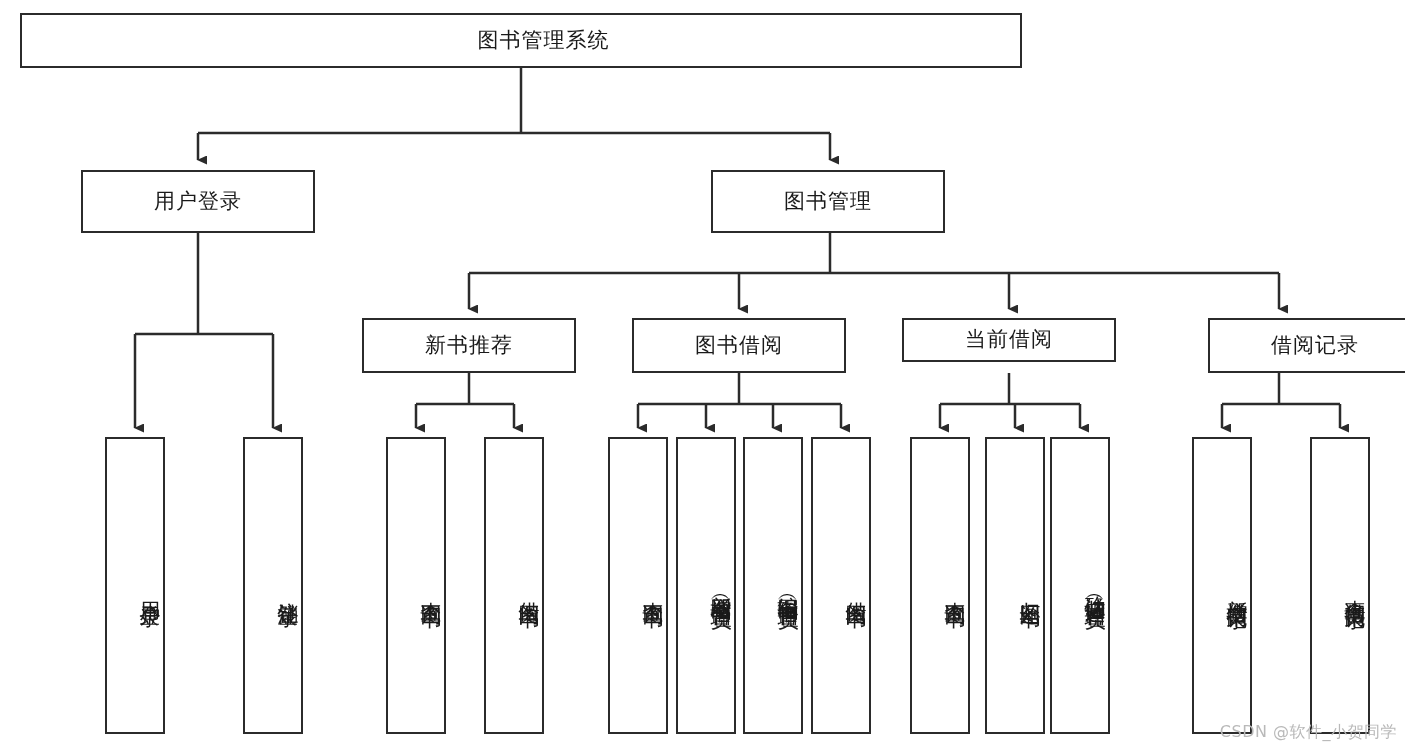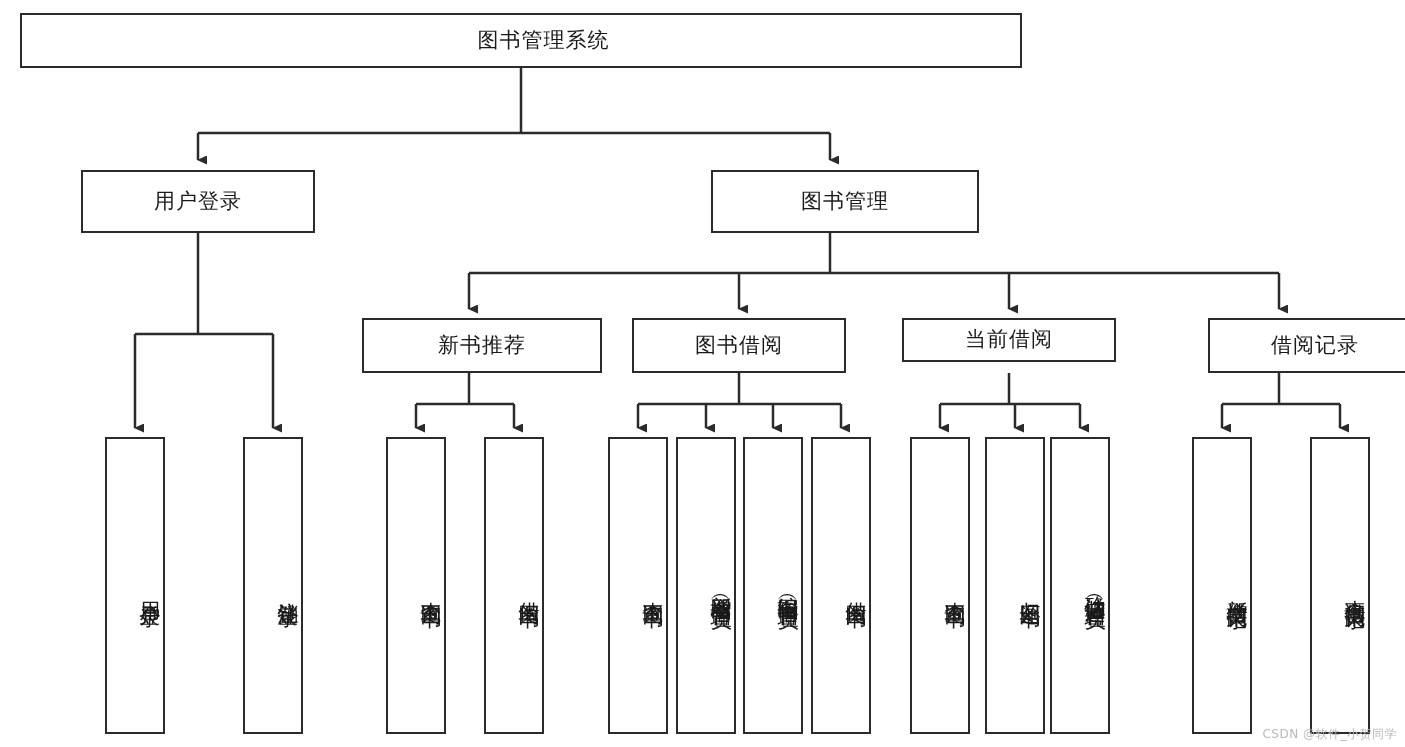--- a/index.html
+++ b/index.html
@@ -55,21 +55,21 @@
     padding-top: 6px;
     text-align: center;
   }
   .node-v.tall-text {
     padding-top: 4px;
   }
   .watermark {
     position: absolute;
     right: 8px;
     bottom: 4px;
-    font-size: 12px;
+    font-size: 16px;
     color: #b9b9b9;
     white-space: nowrap;
     letter-spacing: 0.5px;
     z-index: 5;
   }
 </style>
 </head>
 <body>
 
 <div id="diagram-root">
@@ -121,23 +121,23 @@
       <path d="M1279,373 L1279,404"></path>
       <path d="M1222,404 L1340,404"></path>
       <path d="M1222,404 L1222,428" marker-end="url(#arrow)"></path>
       <path d="M1340,404 L1340,428" marker-end="url(#arrow)"></path>
     </g>
   </svg>
 
   <div class="node node-h" style="left: 20px; top: 13px; width: 1002px; height: 55px; padding-left: 45px;">图书管理系统</div>
 
   <div class="node node-h" style="left: 81px; top: 170px; width: 234px; height: 63px;">用户登录</div>
-  <div class="node node-h" style="left: 711px; top: 170px; width: 268px; height: 63px;">图书管理</div>
+  <div class="node node-h" style="left: 711px; top: 170px; width: 234px; height: 63px;">图书管理</div>
 
-  <div class="node node-h" style="left: 362px; top: 318px; width: 240px; height: 55px;">新书推荐</div>
+  <div class="node node-h" style="left: 362px; top: 318px; width: 214px; height: 55px;">新书推荐</div>
   <div class="node node-h" style="left: 632px; top: 318px; width: 214px; height: 55px;">图书借阅</div>
   <div class="node node-h" style="left: 902px; top: 318px; width: 214px; height: 44px;">当前借阅</div>
   <div class="node node-h" style="left: 1172px; top: 318px; width: 214px; height: 55px; margin-left: 36px;">借阅记录</div>
 
   <div class="node node-v" style="left: 105px; top: 437px; width: 60px; height: 297px;">用户登录</div>
   <div class="node node-v" style="left: 243px; top: 437px; width: 60px; height: 297px;">注销登录</div>
   <div class="node node-v" style="left: 386px; top: 437px; width: 60px; height: 297px;">查询图书</div>
   <div class="node node-v" style="left: 484px; top: 437px; width: 60px; height: 297px;">借阅图书</div>
   <div class="node node-v" style="left: 608px; top: 437px; width: 60px; height: 297px;">查询图书</div>
   <div class="node node-v tall-text" style="left: 676px; top: 437px; width: 60px; height: 297px;">新增图书（管理员）</div>

